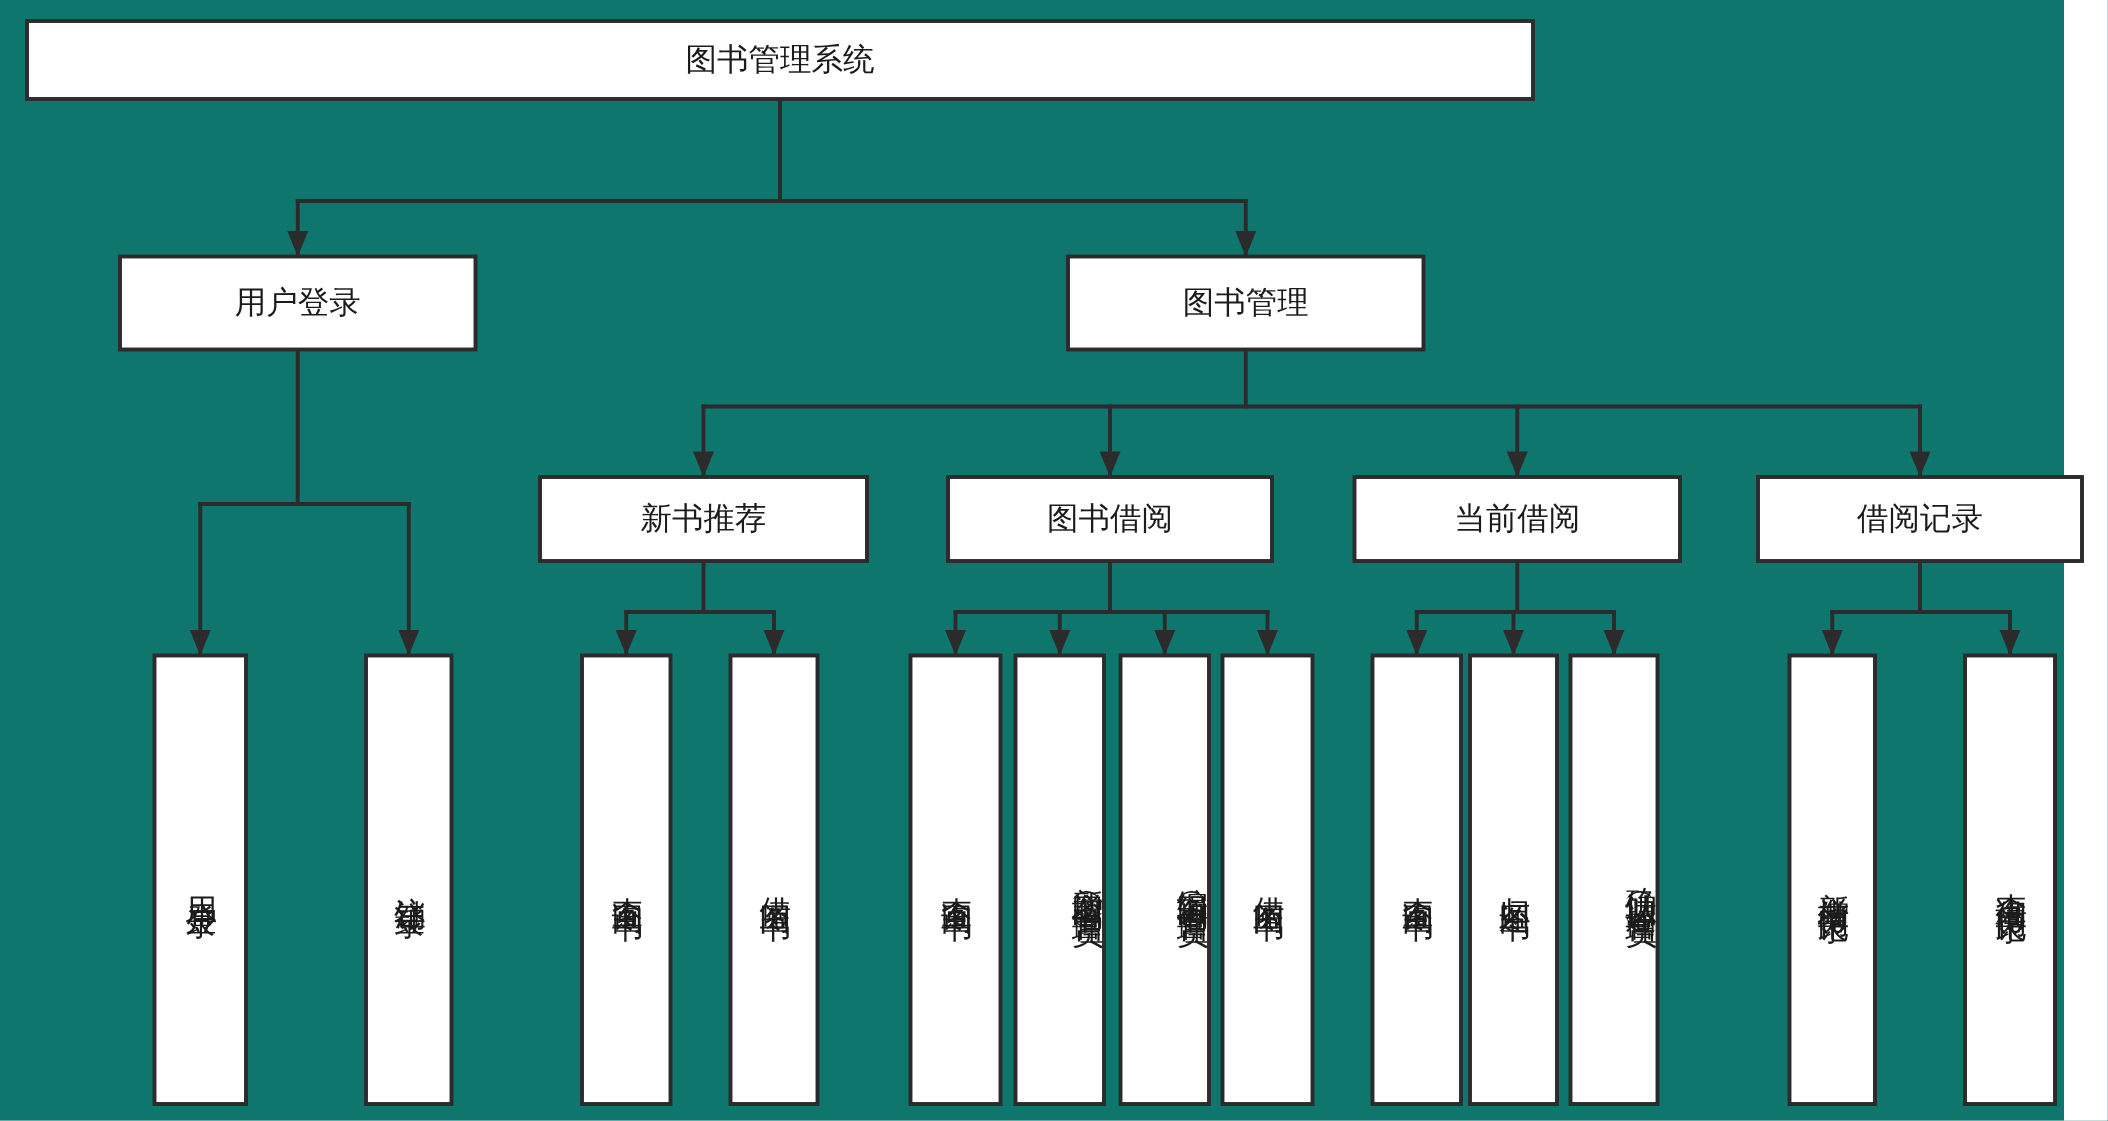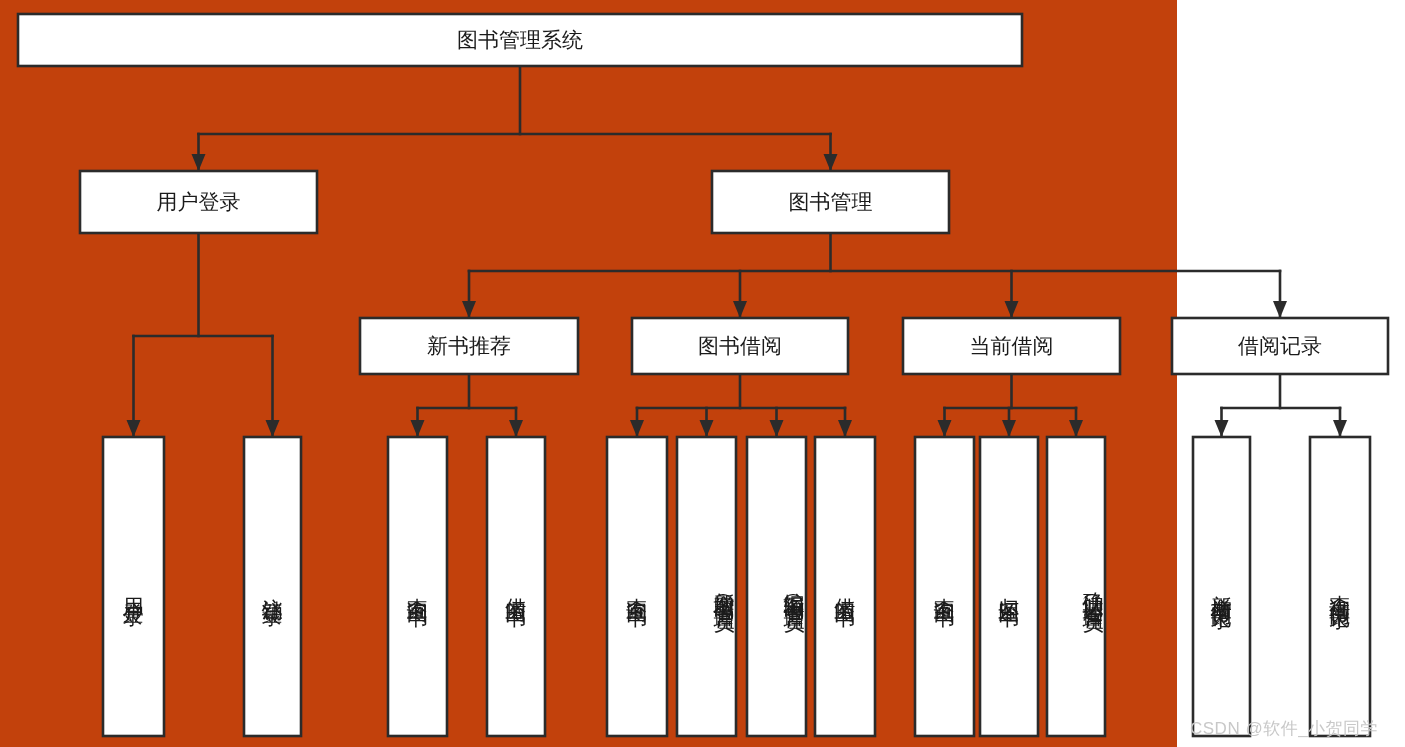--- a/index.html
+++ b/index.html
@@ -1,21 +1,21 @@
 <!DOCTYPE html>
 <html><head>
 <meta charset="utf-8">
 <style>
   html,body{margin:0;padding:0;background:#ffffff;}
   body{
     width:1405px;height:747px;
     font-family:"Liberation Sans","DejaVu Sans",sans-serif;
     overflow:hidden;
   }
-  #diagram-root{position:relative;width:1177px;height:747px;background:#c2410c;}
+  #diagram-root{position:relative;width:1376px;height:747px;background:#0f766e;}
   svg.canvas{position:absolute;left:0;top:0;width:1405px;height:747px;}
   .node-box{fill:#ffffff;stroke:#2b2b2b;stroke-width:2.6;}
   .connector{stroke:#2b2b2b;stroke-width:2.6;fill:none;stroke-linecap:square;}
   .arrow-head{fill:#2b2b2b;stroke:none;}
   .node-label{
     fill:#1b1b1b;
     font-family:"Liberation Sans","DejaVu Sans",sans-serif;
     font-size:21px;
     dominant-baseline:middle;
   }
@@ -142,14 +142,13 @@
       <div class="vert-label align-middle" style="left: 607px; top: 437px; width: 60px; height: 299px;">查询图书</div>
       <div class="vert-label align-start" style="left: 677px; top: 437px; width: 59px; height: 299px;">新增图书（管理员）</div>
       <div class="vert-label align-start" style="left: 747px; top: 437px; width: 59px; height: 299px;">编辑图书（管理员）</div>
       <div class="vert-label align-middle" style="left: 815px; top: 437px; width: 60px; height: 299px;">借阅图书</div>
       <div class="vert-label align-middle" style="left: 915px; top: 437px; width: 59px; height: 299px;">查询图书</div>
       <div class="vert-label align-middle" style="left: 980px; top: 437px; width: 58px; height: 299px;">归还图书</div>
       <div class="vert-label align-start" style="left: 1047px; top: 437px; width: 58px; height: 299px;">确认归还（管理员）</div>
       <div class="vert-label align-middle" style="left: 1193px; top: 437px; width: 57px; height: 299px;">新增借阅记录</div>
       <div class="vert-label align-middle" style="left: 1310px; top: 437px; width: 60px; height: 299px;">查询借阅记录</div>
     </div>
-  <div class="watermark" style="left: 1190px; top: 717px;">CSDN @软件_小贺同学</div>
 </div>
 
 </body></html>

